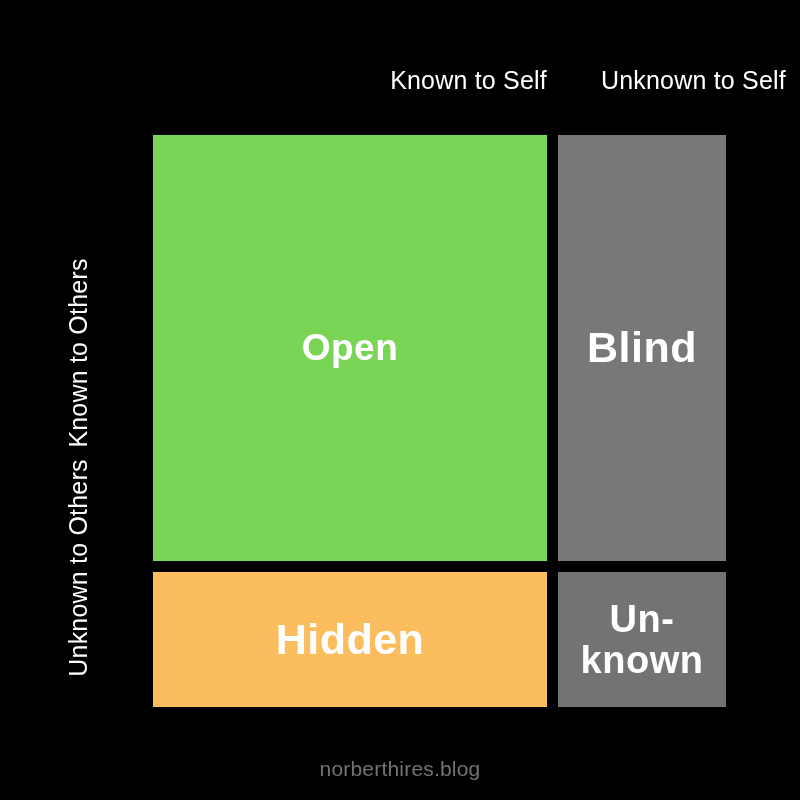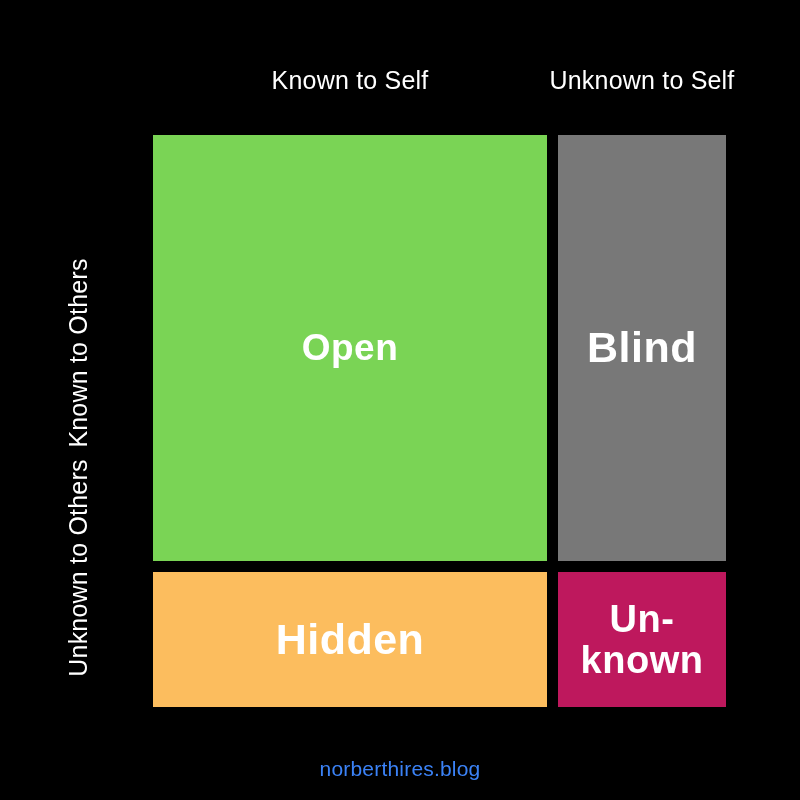--- a/index.html
+++ b/index.html
@@ -22,21 +22,21 @@
   }
 
   
   .col-header {
     position: absolute;
     color: #ffffff;
     font-size: 25px;
     font-weight: 400;
     letter-spacing: 0.2px;
     white-space: nowrap;
-    text-align: center;
+    text-align: right;
     line-height: 1;
   }
   #col-header-known {
     left: 153px;
     width: 394px;
     top: 68px;
   }
   #col-header-unknown {
     left: 558px;
     width: 168px;
@@ -123,21 +123,21 @@
   }
   #quadrant-unknown .q-label { font-size: 38px; }
 
   
   #footer-credit {
     position: absolute;
     left: 0;
     top: 757px;
     width: 800px;
     text-align: center;
-    color: #3b82f6;
+    color: #737373;
     font-size: 21px;
     font-weight: 400;
     letter-spacing: 0.2px;
   }
 </style>
 </head>
 <body>
 
 <div id="canvas">
 
@@ -154,20 +154,20 @@
   </div>
 
   <div class="quadrant" id="quadrant-blind" style="background-color: rgb(120, 120, 120);">
     <span class="q-label">Blind</span>
   </div>
 
   <div class="quadrant" id="quadrant-hidden" style="background-color: rgb(252, 189, 94); justify-content: center;">
     <span class="q-label">Hidden</span>
   </div>
 
-  <div class="quadrant" id="quadrant-unknown" style="background-color: #be185d;">
+  <div class="quadrant" id="quadrant-unknown" style="background-color: #737373;">
     <span class="q-label">Un-
 known</span>
   </div>
 
   <div id="footer-credit">norberthires.blog</div>
 
 </div>
 
 </body></html>

